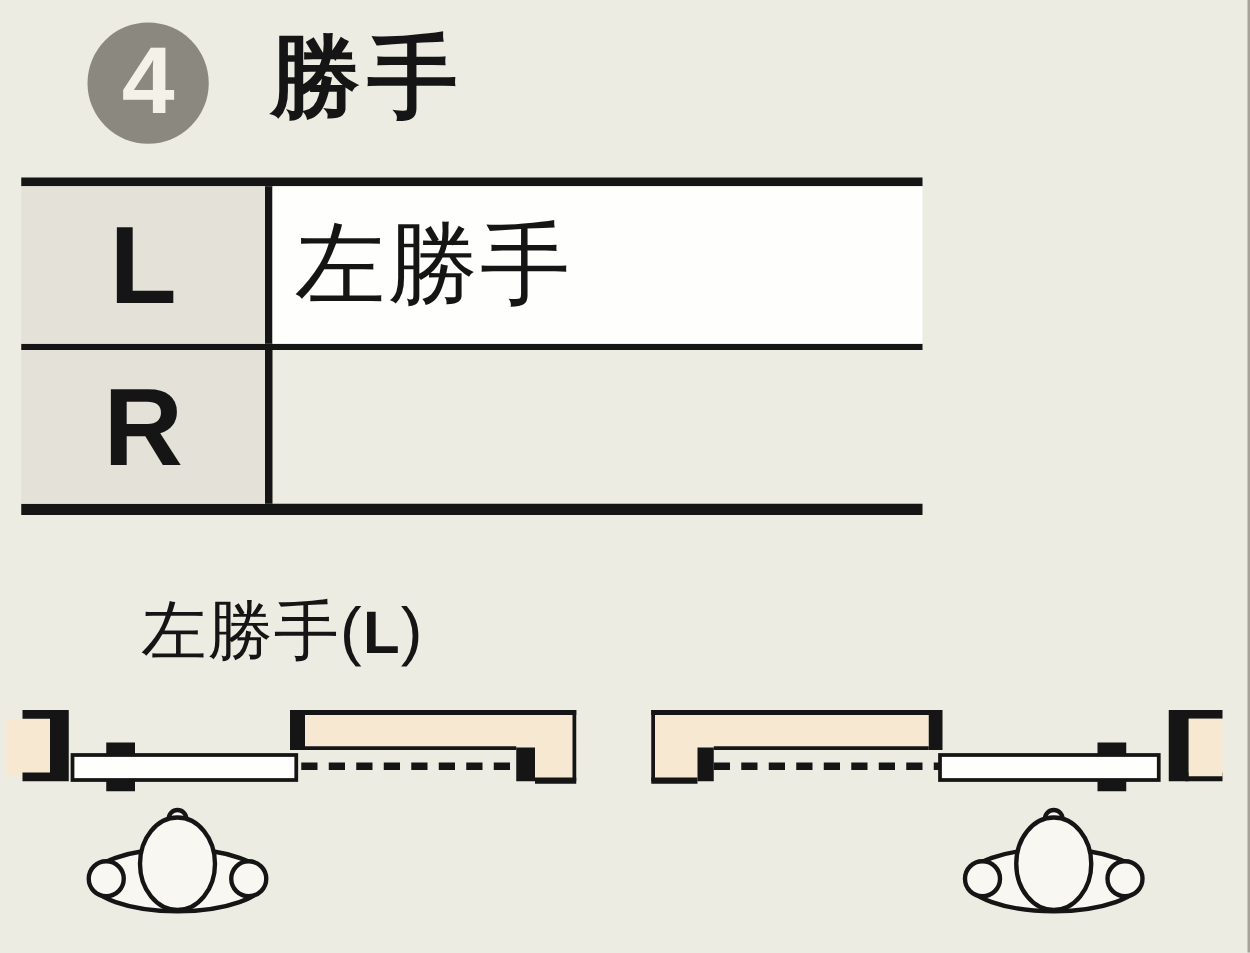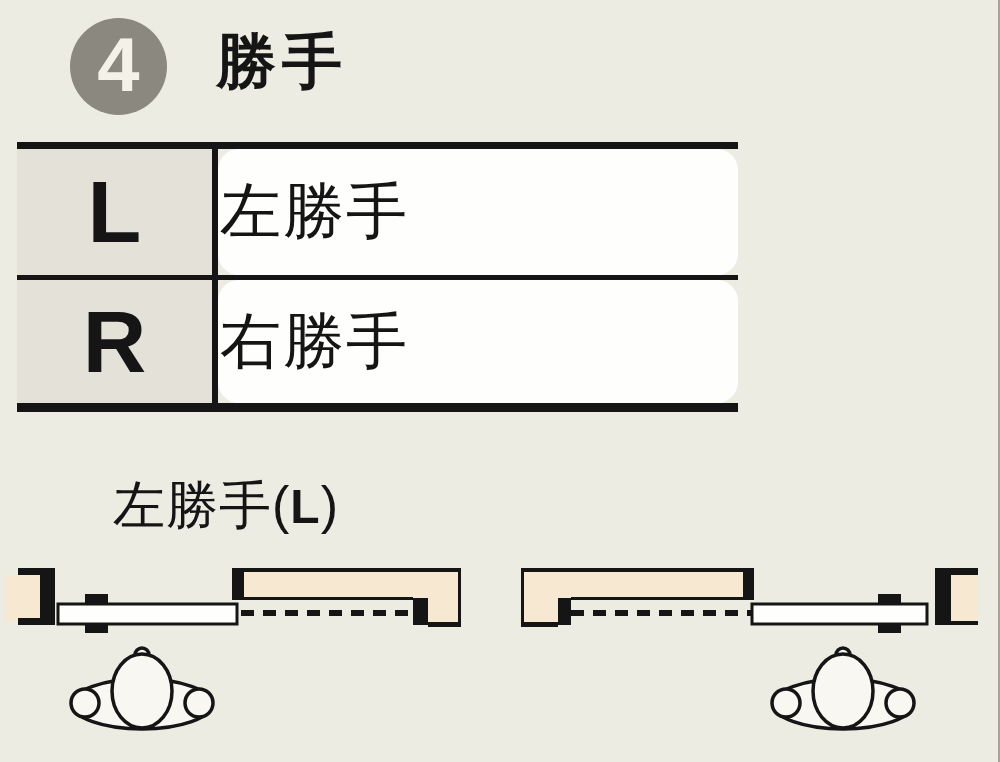--- a/index.html
+++ b/index.html
@@ -32,21 +32,21 @@
     position:absolute;left:70px;top:18px;width:97px;height:97px;
     border-radius:50%;background:var(--badge);
     display:flex;align-items:center;justify-content:center;
   }
   .badge span{
     color:var(--badge-number);font-size:76px;font-weight:700;line-height:1;
     transform:translateY(-2px);
   }
   .section-title{
     position:absolute;left:216px;top:4px;margin:0;
-    font-size:60px;font-weight:700;color:var(--ink);
+    font-size:72px;font-weight:700;color:var(--ink);
     line-height:116px;letter-spacing:6px;
   }
 
   
   .table{
     position:absolute;left:17px;top:142px;width:721px;
     border-top:7px solid var(--ink);
     border-bottom:9px solid var(--ink);
   }
   .trow{display:flex;align-items:stretch;}
@@ -54,22 +54,22 @@
   .trow.r2{height:123px;}
   .key-cell{
     width:195px;background:var(--cell);
     display:flex;align-items:center;justify-content:center;
     font-size:88px;font-weight:700;color:var(--ink);line-height:1;
   }
   .col-divider{width:6px;background:var(--ink);}
   .value-cell{
     flex:1;background:var(--white);
     display:flex;align-items:center;
-    padding-left:2px;
-    font-size:61px;font-weight:500;color:var(--ink);letter-spacing:2px;border-radius:21px;
+    padding-left:18px;
+    font-size:72px;font-weight:500;color:var(--ink);letter-spacing:2px;
   }
   .row-divider{height:5px;background:var(--ink);}
 
   
   .diagram{position:absolute;top:420px;width:500px;height:342px;}
   .diagram.left{left:0;padding-left:28px;}
   .diagram.right{left:500px;}
   .diagram-label{
     position:absolute;top:55px;left:0;height:60px;line-height:60px;
     text-align:center;color:var(--ink);
@@ -101,21 +101,20 @@
   <div class="table">
     <div class="trow r1">
       <div class="key-cell">L</div>
       <div class="col-divider"></div>
       <div class="value-cell">左勝手</div>
     </div>
     <div class="row-divider"></div>
     <div class="trow r2">
       <div class="key-cell">R</div>
       <div class="col-divider"></div>
-      <div class="value-cell">右勝手</div>
     </div>
   </div>
 
   <section class="diagram left">
     <div class="diagram-label">
       <span>左勝手(</span><span class="letter">L</span><span>)</span>
     </div>
     <svg class="plan" width="500" height="342" viewBox="0 0 500 342">
 
       <g>

